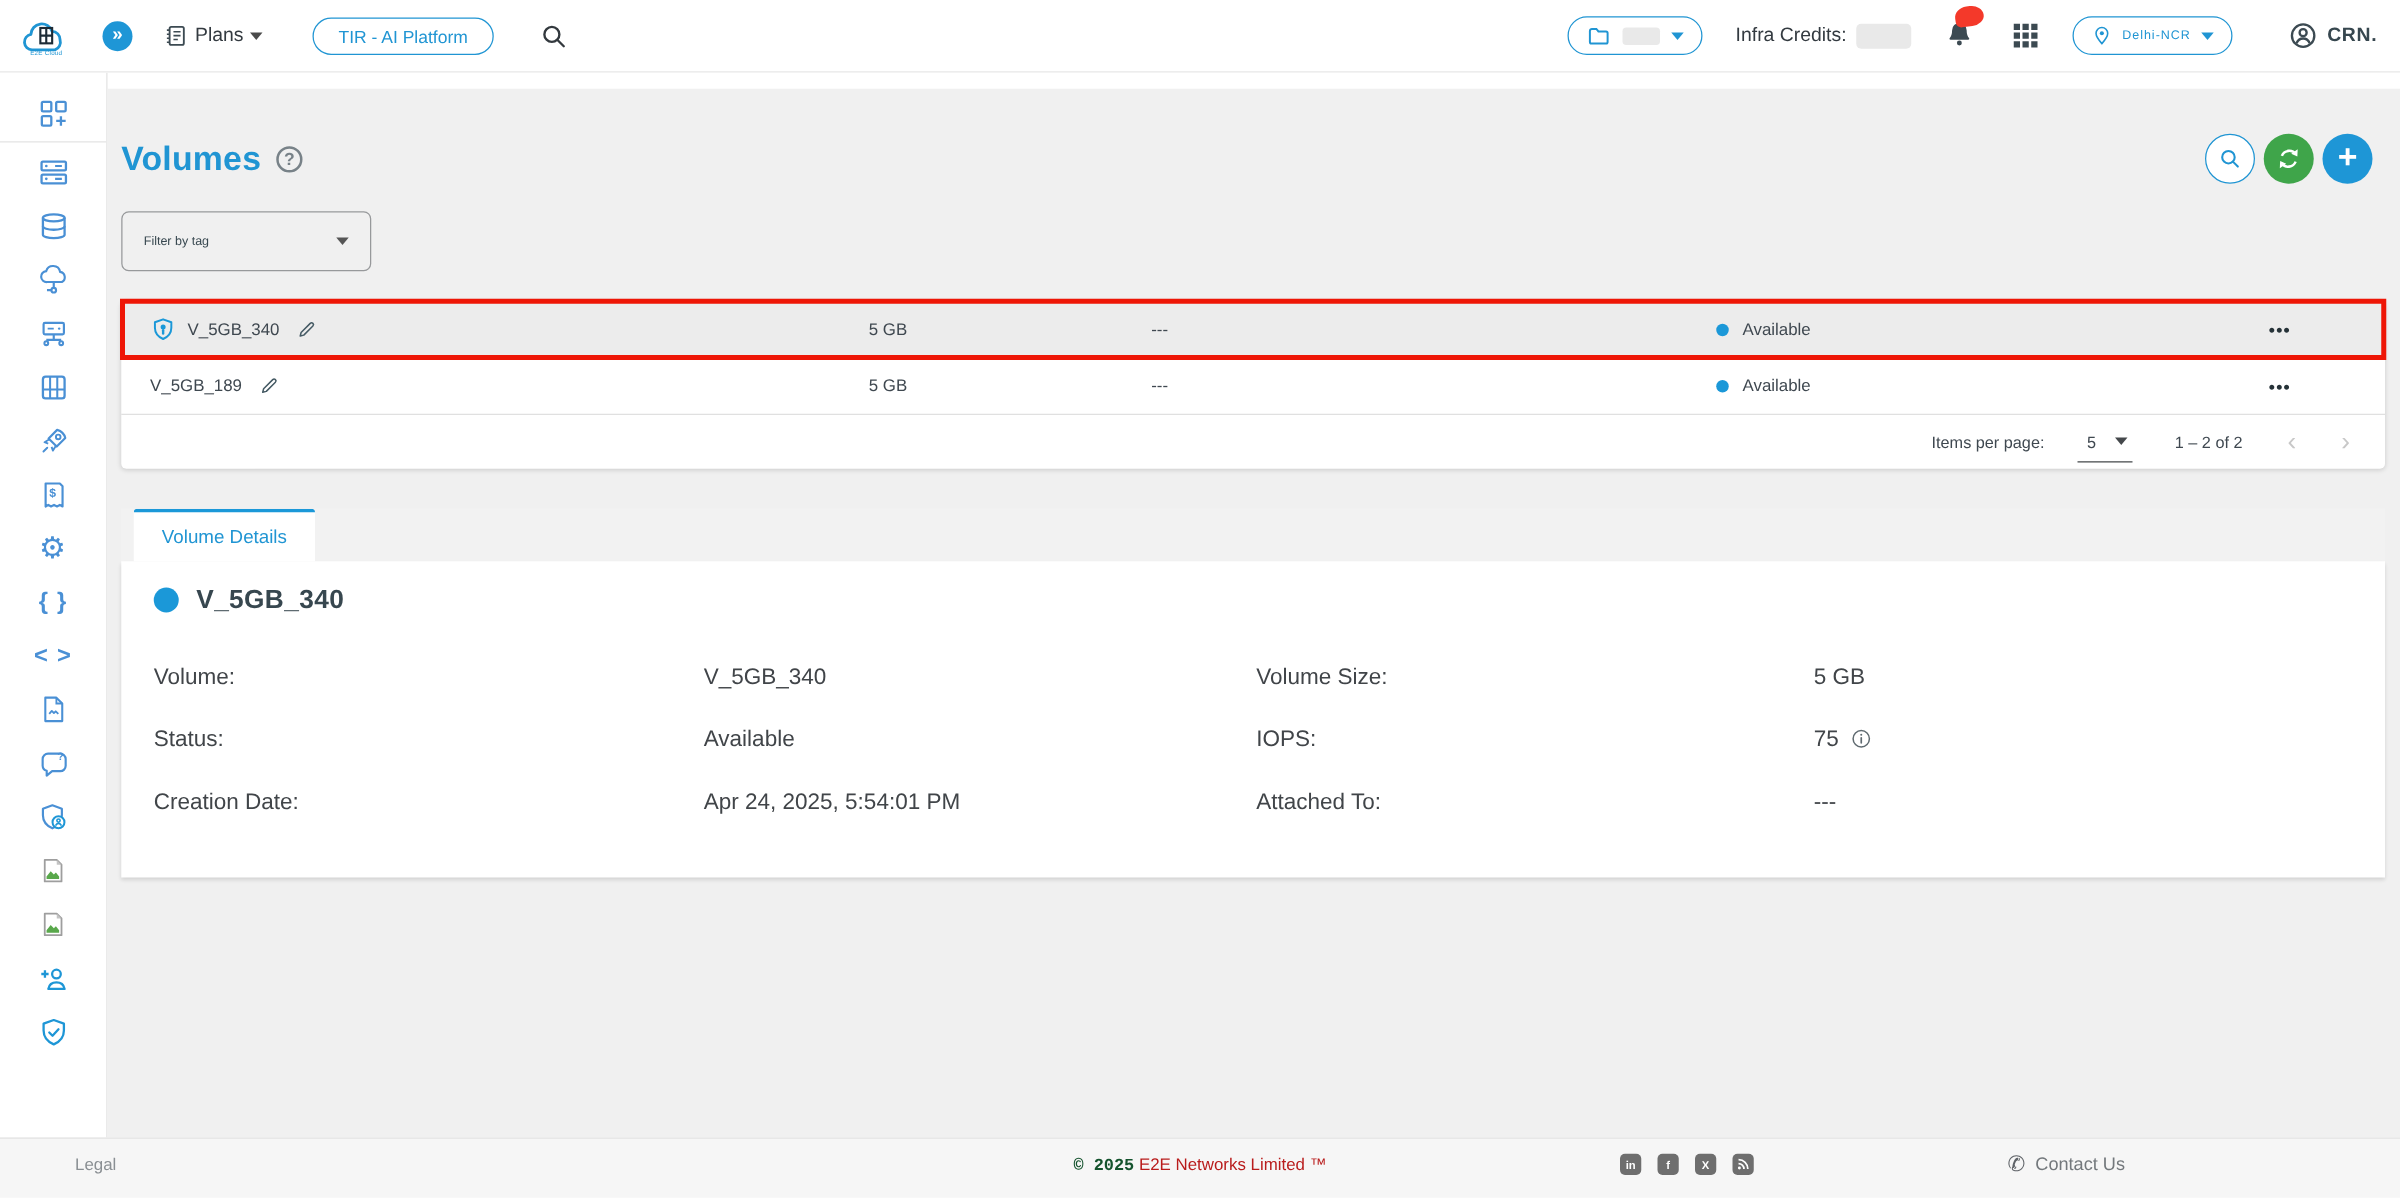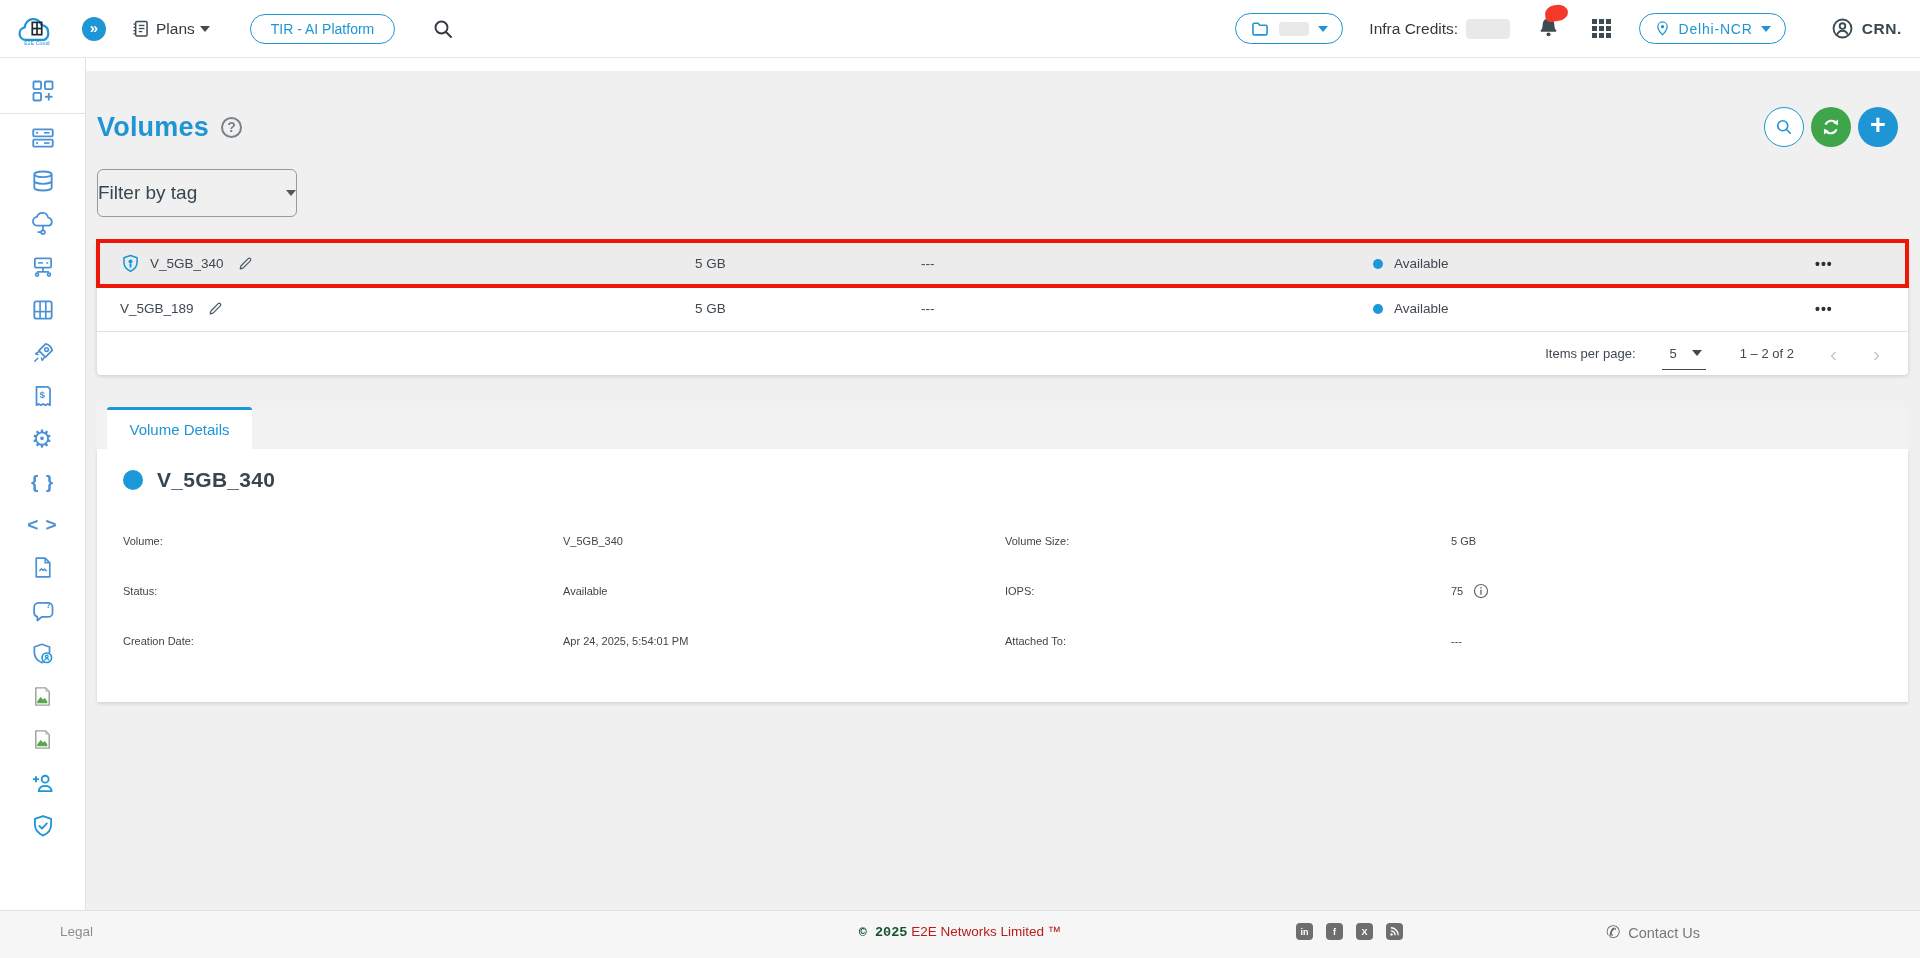--- a/index.html
+++ b/index.html
@@ -19,21 +19,21 @@
   .nav-spacer { flex:1; }
   .folder-pill { height:31px; border:1.5px solid #2095d3; border-radius:16px; display:flex; align-items:center; gap:9px; padding:0 14px; cursor:pointer; background:#fff; }
   .redacted { background:#e9e9e9; border-radius:3px; }
   .folder-pill .redacted { width:30px; height:14px; }
   .infra { margin-left:26px; display:flex; align-items:center; gap:8px; font-size:15.5px; color:#333a40; }
   .infra .redacted { width:44px; height:20px; border-radius:4px; }
   .bell-wrap { margin-left:26px; position:relative; cursor:pointer; width:26px; height:30px; }
   .bell-badge { position:absolute; top:-9px; left:9px; width:23px; height:16px; background:#f4392a; border-radius:55% 55% 55% 25% / 65% 65% 60% 35%; transform:rotate(-8deg); }
   .apps-grid { margin-left:30px; display:grid; grid-template-columns:repeat(3,4.5px); grid-template-rows:repeat(3,4.5px); gap:2.5px; cursor:pointer; }
   .apps-grid i { background:#3c4a52; display:block; }
-  .region-pill { margin-left:28px; height:31px; border:1.5px solid #2095d3; border-radius:16px; display:flex; align-items:center; gap:8px; padding:0 14px; color:#2095d3; font-size:14px; letter-spacing:0.8px; cursor:pointer; background:#fff; }
+  .region-pill { margin-left:28px; height:31px; border:1.5px solid #2095d3; border-radius:16px; display:flex; align-items:center; gap:8px; padding:0 14px; color:#2095d3; font-size:10px; letter-spacing:0.8px; cursor:pointer; background:#fff; }
   .user-chip { margin-left:44px; display:flex; align-items:center; gap:7px; cursor:pointer; }
   .user-name { font-size:15.5px; font-weight:bold; color:#37474f; letter-spacing:0.6px; }
   .brand-label { font-size:5px; color:#2095d3; margin-top:-6px; letter-spacing:0.2px; }
 
   
   .middle { flex:1; display:flex; min-height:0; }
   .sidebar { width:86px; background:#fff; border-right:1px solid #e3e3e3; display:flex; flex-direction:column; align-items:center; padding-top:10px; flex:0 0 auto; }
   .side-item { width:100%; height:43px; display:flex; align-items:center; justify-content:center; cursor:pointer; color:#4a90d5; }
   .side-item.first { height:46px; border-bottom:1px solid #e3e3e3; margin-bottom:2px; }
   .glyph-icon { font-size:19px; font-weight:bold; color:#4a90d5; letter-spacing:1px; }
@@ -43,21 +43,21 @@
 
   .title-row { margin-top:36px; display:flex; align-items:center; }
   .page-title { font-size:27px; font-weight:bold; color:#2095d3; letter-spacing:0.2px; }
   .help-circle { margin-left:12px; width:21px; height:21px; border:2px solid #788288; border-radius:50%; color:#788288; font-size:14px; font-weight:bold; display:flex; align-items:center; justify-content:center; cursor:pointer; }
   .title-actions { margin-left:auto; display:flex; gap:7px; margin-right:10px; }
   .circle-btn { width:40px; height:40px; border-radius:50%; display:flex; align-items:center; justify-content:center; border:none; cursor:pointer; }
   .btn-search { background:#fff; border:1.5px solid #2095d3; }
   .btn-refresh { background:#3fa54a; }
   .btn-add { background:#1e96d6; color:#fff; font-size:27px; font-weight:bold; line-height:1; padding-bottom:3px; }
 
-  .filter-box { margin-top:22px; width:200px; height:48px; border:1px solid #97999b; border-radius:6px; display:flex; align-items:center; padding:0 0; font-size:19px; color:#37474f; cursor:pointer; background:transparent; }
+  .filter-box { margin-top:22px; width:200px; height:48px; border:1px solid #97999b; border-radius:6px; display:flex; align-items:center; padding:0 17px; font-size:10px; color:#37474f; cursor:pointer; background:transparent; }
   .filter-box .caret { margin-left:auto; border-top-color:#555; }
 
   
   .table-card { margin-top:24px; background:#fff; border-radius:4px; box-shadow:0 1px 4px rgba(0,0,0,.16); }
   .t-row { display:grid; grid-template-columns:575px 226px 452px 424px 1fr; align-items:center; padding-left:23px; }
   .t-head { height:52px; border-bottom:1px solid #e0e0e0; font-weight:bold; font-size:13.5px; color:#263238; letter-spacing:0.2px; }
   .t-body-row { height:45px; font-size:13.5px; color:#3f4850; cursor:pointer; }
   .row-highlight { background:#ececec; position:relative; }
   .row-highlight::after { content:""; position:absolute; top:-2px; bottom:-2px; left:-1px; right:-1px; border:4px solid #ee1606; pointer-events:none; z-index:2; }
   .name-cell { display:flex; align-items:center; gap:9px; }
@@ -72,21 +72,21 @@
   .pg-chevron { margin-left:36px; font-size:21px; color:#c8c8c8; cursor:default; line-height:1; }
 
   
   .tab-strip { margin-top:32px; background:#f2f2f2; height:42px; display:flex;padding-left:10px; }
   .tab-active { width:145px; background:#fff; border-top:3px solid #1b98d8; border-radius:3px 3px 0 0; color:#2095d3; font-size:15px; display:flex; align-items:center; justify-content:center; cursor:pointer; }
   .details-card { background:#fff; height:253px; padding:19px 26px; box-shadow:0 2px 3px rgba(0,0,0,.12); }
   .details-heading { display:flex; align-items:center; gap:14px; }
   .heading-dot { width:20px; height:20px; border-radius:50%; background:#1b98d8; }
   .heading-text { font-size:21px; font-weight:bold; color:#37474f; letter-spacing:0.3px; }
   .details-grid { margin-top:24px; display:grid; grid-template-columns:440px 442px 446px 1fr; }
-  .d-cell { height:50px; display:flex; align-items:center; font-size:11px; color:#414549; gap:9px; }
+  .d-cell { height:50px; display:flex; align-items:center; font-size:18px; color:#414549; gap:9px; }
 
   
   .footer { height:48px; background:#f6f6f6; border-top:1px solid #e2e2e2; position:relative; font-size:13.5px; flex:0 0 auto; }
   .f-legal { position:absolute; left:60px; top:13px; color:#8a8f93; cursor:pointer; }
   .f-copy { position:absolute; left:50%; transform:translateX(-50%); top:13px; white-space:nowrap; }
   .f-copy .c1 { color:#14532d; font-weight:bold;font-family:Liberation Mono, monospace; }
   .f-copy .c2 { color:#b91c1c;text-align:right; }
   .f-socials { position:absolute; left:1296px; top:12px; display:flex; gap:13px; }
   .social-sq { width:17px; height:17px; background:#6e6e6e; border-radius:4px; color:#fff; font-size:9px; font-weight:bold; display:flex; align-items:center; justify-content:center; cursor:pointer; }
   .f-contact { position:absolute; left:1606px; top:11px; display:flex; align-items:center; gap:8px; color:#73787c; font-size:14.5px; cursor:pointer; }

